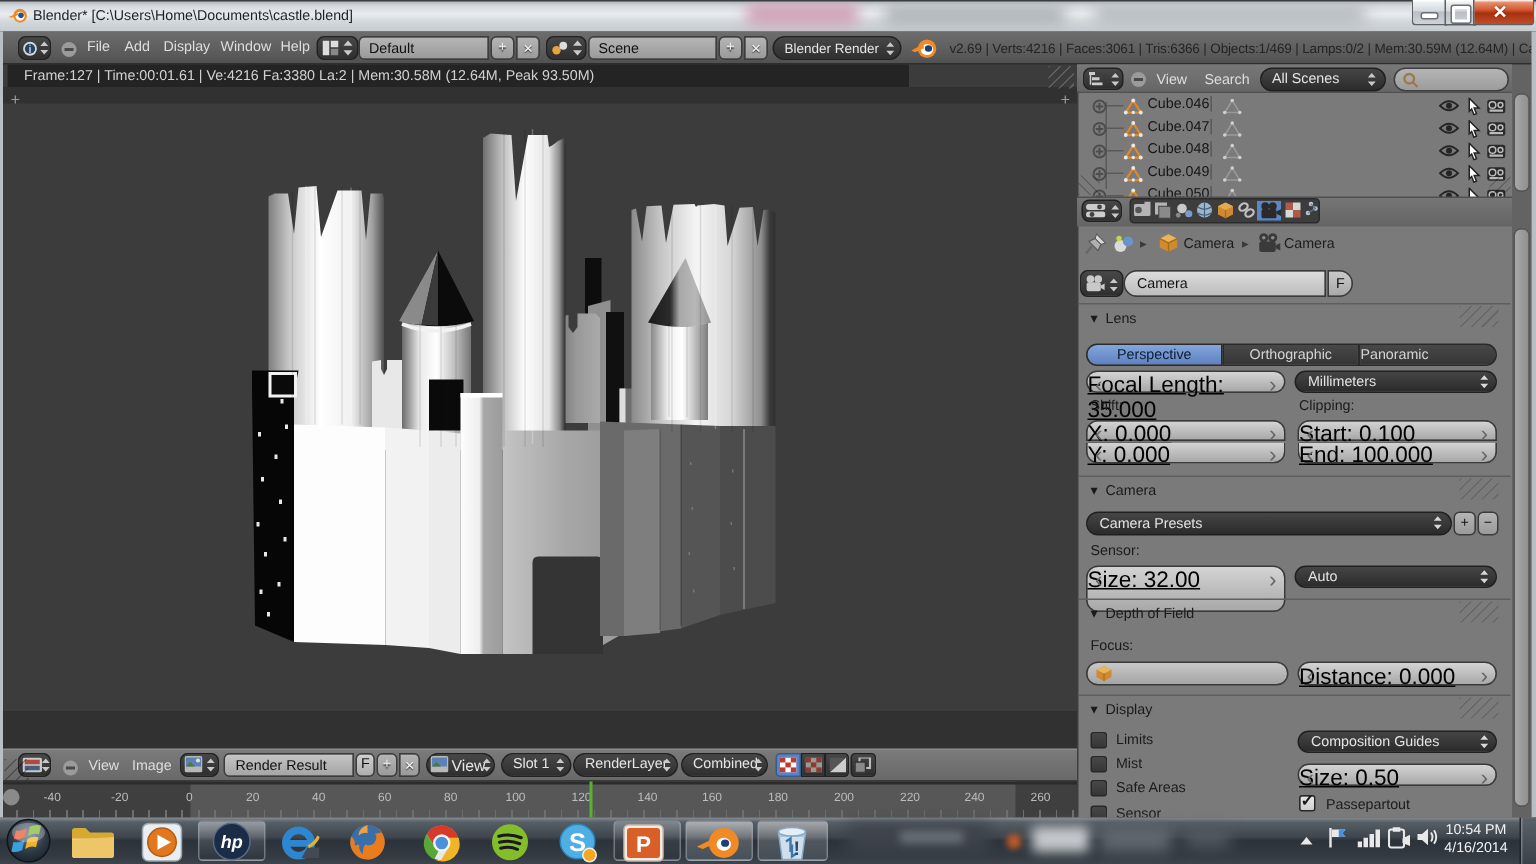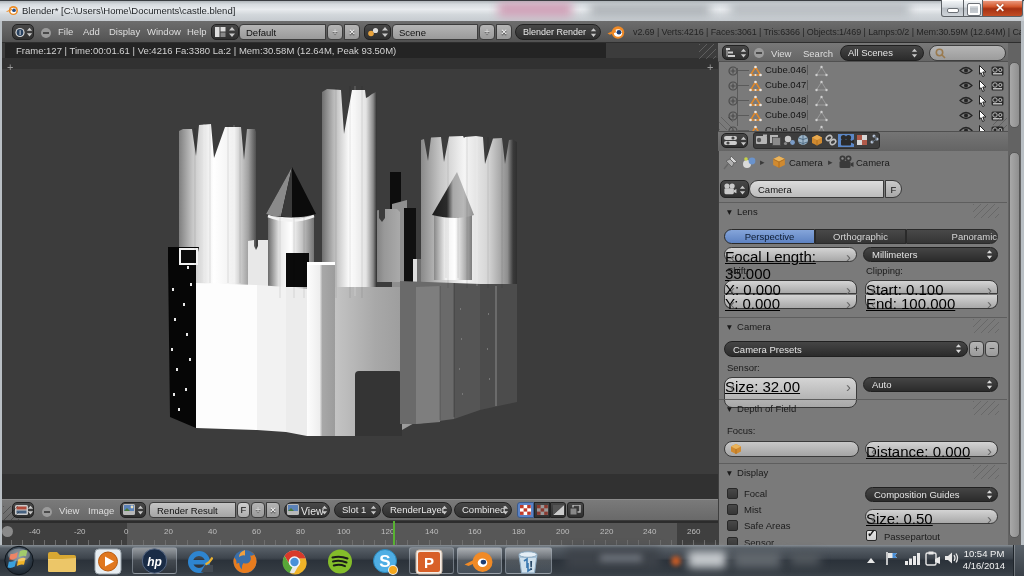--- a/index.html
+++ b/index.html
@@ -677,21 +677,21 @@
 <svg class="abs" style="left:739px;top:184px" width="7" height="12" viewBox="0 0 8 12">
       <path d="M1 4.5 L4 1 L7 4.5z M1 7.5 L7 7.5 L4 11z" fill="#c9c9c9"></path>
     </svg>
 <div class="abs" style="left:749px;top:180px;width:135px;height:18px;background:linear-gradient(180deg,#dcdcdc,#bcbcbc);border:1px solid #3a3a3a;border-radius:9px 0 0 9px;box-sizing:border-box;color:#111;font-size:9.5px;padding:3px 0 0 8px;">Camera</div>
 <div class="abs" style="left:885px;top:180px;width:17px;height:18px;background:linear-gradient(180deg,#cacaca,#a8a8a8);border:1px solid #3a3a3a;border-radius:0 9px 9px 0;box-sizing:border-box;color:#111;font-size:9.5px;text-align:center;padding-top:3px;">F</div>
 
 <div class="abs sep" style="top:202px;"></div>
 <div class="abs ptxt" style="left:727px;top:206px;color:#1a1a1a;">▾&nbsp; Lens</div>
 <div class="abs" style="left:724px;top:229px;width:91px;height:15px;background:linear-gradient(180deg,#85a5da,#5d82c2);border:1px solid #2a2a2a;border-radius:8px 0 0 8px;box-sizing:border-box;color:#0d1b30;font-size:9.5px;text-align:center;padding-top:1px;">Perspective</div>
 <div class="abs" style="left:815px;top:229px;width:91px;height:15px;background:linear-gradient(180deg,#484848,#353535);border:1px solid #2a2a2a;box-sizing:border-box;color:#d5d5d5;font-size:9.5px;text-align:center;padding-top:1px;">Orthographic</div>
-<div class="abs" style="left:906px;top:229px;width:92px;height:15px;background:linear-gradient(180deg,#484848,#353535);border:1px solid #2a2a2a;border-radius:0 8px 8px 0;box-sizing:border-box;color:#d5d5d5;font-size:9.5px;text-align:right;padding-top:1px;">Panoramic</div>
+<div class="abs" style="left:906px;top:229px;width:92px;height:15px;background:linear-gradient(180deg,#484848,#353535);border:1px solid #2a2a2a;border-radius:0 8px 8px 0;box-sizing:border-box;color:#d5d5d5;font-size:9.5px;text-align:left;padding-top:1px;">Panoramic</div>
 <div class="abs slider" style="left:724px;top:247px;width:133px;height:15px;">Focal Length: 35.000</div>
 <div class="abs ddk" style="left:863px;top:247px;width:135px;height:15px;padding:1px 0 0 8px;">Millimeters</div>
 <svg class="abs" style="left:986px;top:249px" width="7" height="11" viewBox="0 0 8 12">
       <path d="M1 4.5 L4 1 L7 4.5z M1 7.5 L7 7.5 L4 11z" fill="#d9d9d9"></path>
     </svg>
 <div class="abs ptxt" style="left:727px;top:265px;">Shift:</div>
 <div class="abs ptxt" style="left:866px;top:265px;">Clipping:</div>
 <div class="abs slider" style="left:724px;top:280px;width:133px;height:14px;border-radius:8px 8px 0 0;">X: 0.000</div>
 <div class="abs slider" style="left:724px;top:295px;width:133px;height:14px;border-radius:0 0 8px 8px;border-top:none;">Y: 0.000</div>
 <div class="abs slider" style="left:865px;top:280px;width:133px;height:14px;border-radius:8px 8px 0 0;">Start: 0.100</div>
@@ -719,21 +719,21 @@
 <svg class="abs" style="left:730px;top:443px" width="12" height="12" viewBox="0 0 12 12">
       <path d="M1 3.5 L6 1 L11 3.5 L11 8.5 L6 11 L1 8.5 Z" fill="#d08a30"></path>
       <path d="M1 3.5 L6 6 L11 3.5 L6 1 Z" fill="#eab45c"></path>
       <path d="M6 6 L6 11" stroke="#a86a20" stroke-width=".8"></path>
     </svg>
 <div class="abs slider" style="left:865px;top:441px;width:133px;height:16px;padding-top:1px;">Distance: 0.000</div>
 
 <div class="abs sep" style="top:463px;"></div>
 <div class="abs ptxt" style="left:727px;top:467px;color:#1a1a1a;">▾&nbsp; Display</div>
 <div class="abs chk" style="left:727px;top:488px;"></div>
-<div class="abs ptxt" style="left:744px;top:488px;">Focal</div>
+<div class="abs ptxt" style="left:744px;top:488px;">Limits</div>
 <div class="abs chk" style="left:727px;top:504px;"></div>
 <div class="abs ptxt" style="left:744px;top:504px;">Mist</div>
 <div class="abs chk" style="left:727px;top:520px;"></div>
 <div class="abs ptxt" style="left:744px;top:520px;">Safe Areas</div>
 <div class="abs chk" style="left:727px;top:537px;"></div>
 <div class="abs ptxt" style="left:744px;top:537px;">Sensor</div>
 <div class="abs ddk" style="left:865px;top:487px;width:133px;height:15px;padding:1px 0 0 8px;">Composition Guides</div>
 <svg class="abs" style="left:986px;top:489px" width="7" height="11" viewBox="0 0 8 12">
       <path d="M1 4.5 L4 1 L7 4.5z M1 7.5 L7 7.5 L4 11z" fill="#d9d9d9"></path>
     </svg>

